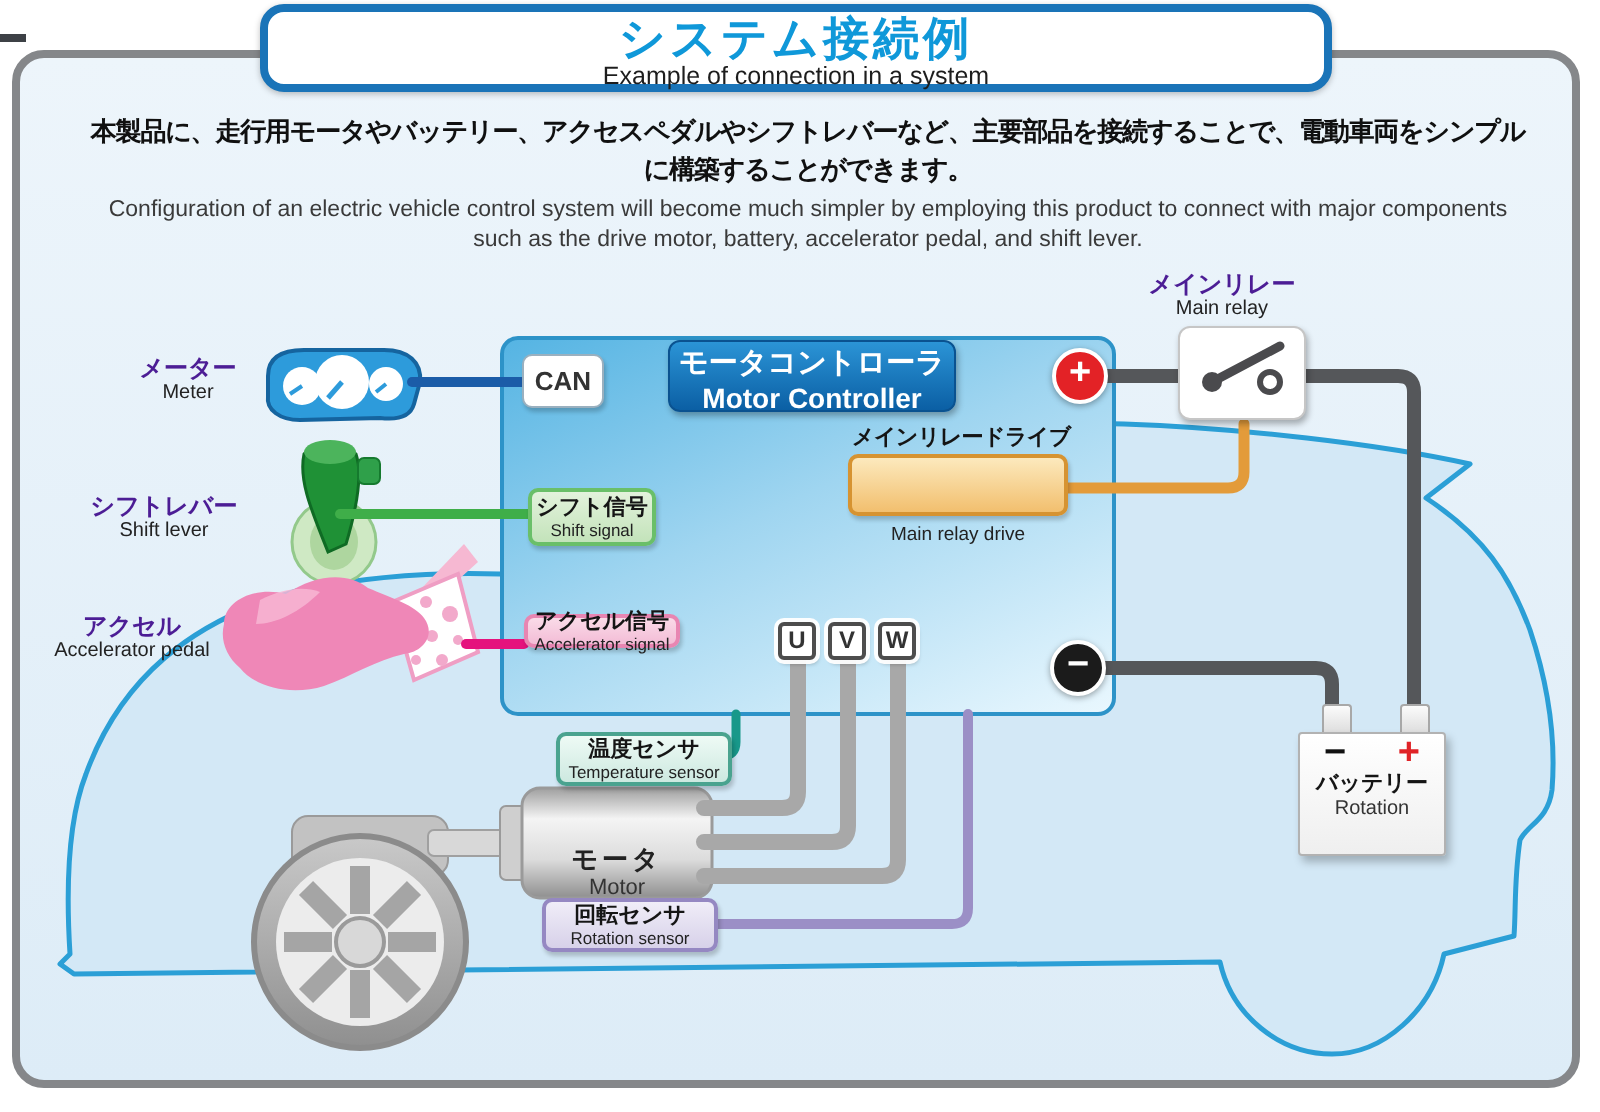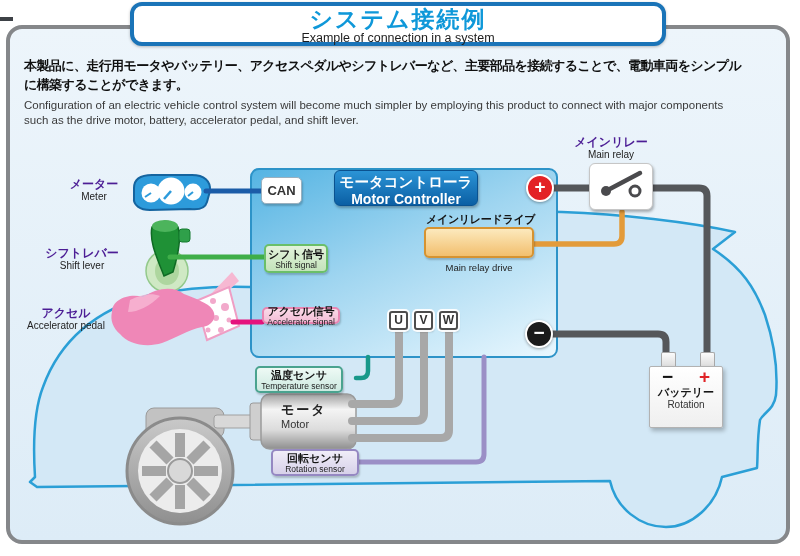--- a/index.html
+++ b/index.html
@@ -1,19 +1,19 @@
 <!DOCTYPE html>
 <html><head>
 <meta charset="utf-8">
 <style>
   html,body{margin:0;padding:0;background:#fff;}
   body{font-family:"Liberation Sans","DejaVu Sans",sans-serif;}
   #stage{position:relative;width:800px;height:556px;overflow:hidden;background:#fff;}
   svg{position:absolute;left:0;top:0;pointer-events:none;}
-  .abs{position:absolute;}
+  .abs{position:absolute;text-align:center;}
 
   
   .panel{left:6px;top:25px;width:784px;height:519px;border:4px solid #85878a;border-radius:16px;
          background:linear-gradient(#edf5fb,#ddecf7);box-sizing:border-box;z-index:0;}
   .edge-dash{left:0;top:17px;width:13px;height:4px;background:#3d4146;z-index:5;}
 
   
   .title-box{left:130px;top:2px;width:536px;height:44px;background:#fff;border:4px solid #1a74b8;
              border-radius:12px;box-sizing:border-box;z-index:6;text-align:center;
              box-shadow:0 1px 3px rgba(0,0,0,.25);}
@@ -40,21 +40,21 @@
   .miniBox .jp{font-size:11px;font-weight:bold;color:#151515;line-height:12px;white-space:nowrap;}
   .miniBox .en{font-size:8.5px;color:#222;line-height:10px;white-space:nowrap;}
 
   .can{left:261px;top:177px;width:41px;height:27px;background:#fff;border:1.5px solid #9ab0bf;
        font-size:13px;font-weight:bold;color:#333;}
   .shiftSig{left:264px;top:244px;width:64px;height:29px;background:linear-gradient(#e3f2dc,#c3e3ba);border:2px solid #6abf69;}
   .accelSig{left:262px;top:307px;width:78px;height:17px;background:linear-gradient(#fadbe8,#f3bcd6);border:2px solid #e886b2;}
   .relayDrive{left:424px;top:227px;width:110px;height:31px;background:linear-gradient(#fce9bd,#f2bf6e);border:2px solid #d69331;gap:38px;}
   .relayDrive .jp{font-size:11px;letter-spacing:-0.3px;}
   .relayDrive .en{font-size:9.5px;}
-  .tempBox{left:255px;top:366px;width:88px;height:27px;background:linear-gradient(#eefaf5,#cde9e0);border:2px solid #4aa38f;}
+  .tempBox{left:278px;top:366px;width:88px;height:27px;background:linear-gradient(#eefaf5,#cde9e0);border:2px solid #4aa38f;}
   .rotBox{left:271px;top:449px;width:88px;height:27px;background:linear-gradient(#f0edf8,#d7d1e9);border:2px solid #9588c2;}
 
   .phase{top:311px;width:19px;height:19px;background:#fff;border:2px solid #4d4d4d;border-radius:3px;
          box-sizing:border-box;z-index:3;text-align:center;font-size:12px;font-weight:bold;color:#333;
          line-height:15px;box-shadow:0 0 0 2px rgba(255,255,255,.95),1px 2px 2px rgba(0,0,0,.25);}
   .pU{left:389px;} .pV{left:414px;} .pW{left:439px;}
 
   .term{width:28px;height:28px;border-radius:50%;border:2.5px solid #fff;box-sizing:border-box;z-index:4;
         color:#fff;font-size:19px;font-weight:bold;text-align:center;line-height:22px;
         box-shadow:0 1px 3px rgba(0,0,0,.35);}
@@ -72,21 +72,21 @@
             border-bottom:none;border-radius:2px 2px 0 0;box-sizing:border-box;z-index:3;}
   .battBox{left:649px;top:366px;width:74px;height:62px;background:linear-gradient(#ffffff,#efefef);
            border:1px solid #b2b2b2;border-radius:2px;box-sizing:border-box;z-index:3;text-align:center;
            box-shadow:2px 3px 4px rgba(0,0,0,.25);}
   .battRow{display:flex;justify-content:space-between;padding:1px 12px 0 12px;}
   .battMinus{font-size:19px;font-weight:900;color:#111;line-height:18px;}
   .battPlus{font-size:19px;font-weight:900;color:#e02327;line-height:18px;}
   .battBox .jp{font-size:11px;font-weight:bold;color:#151515;line-height:13px;}
   .battBox .en{font-size:10px;color:#333;line-height:12px;}
 
-  .motorLabel{left:261px;top:402px;width:95px;z-index:3;text-align:left;padding-left:20px;}
+  .motorLabel{left:261px;top:422px;width:95px;z-index:3;text-align:center;}
   .motorLabel .jp{font-size:13px;font-weight:bold;color:#222;letter-spacing:2px;line-height:16px;}
   .motorLabel .en{font-size:11px;color:#333;line-height:13px;}
 
   .meterLabel{left:52px;top:177px;width:84px;}
   .shiftLabel{left:36px;top:246px;width:92px;}
   .accelLabel{left:6px;top:306px;width:120px;}
 </style>
 </head>
 <body>
 

